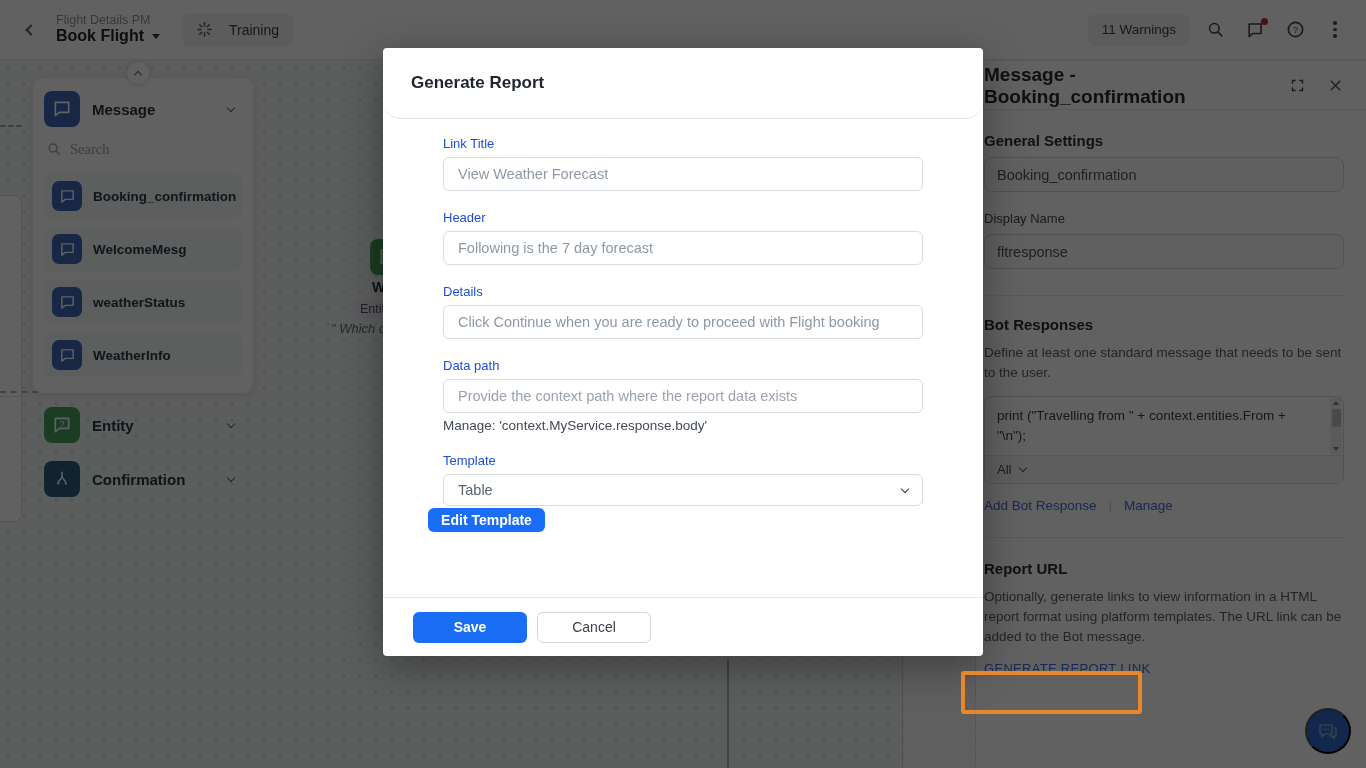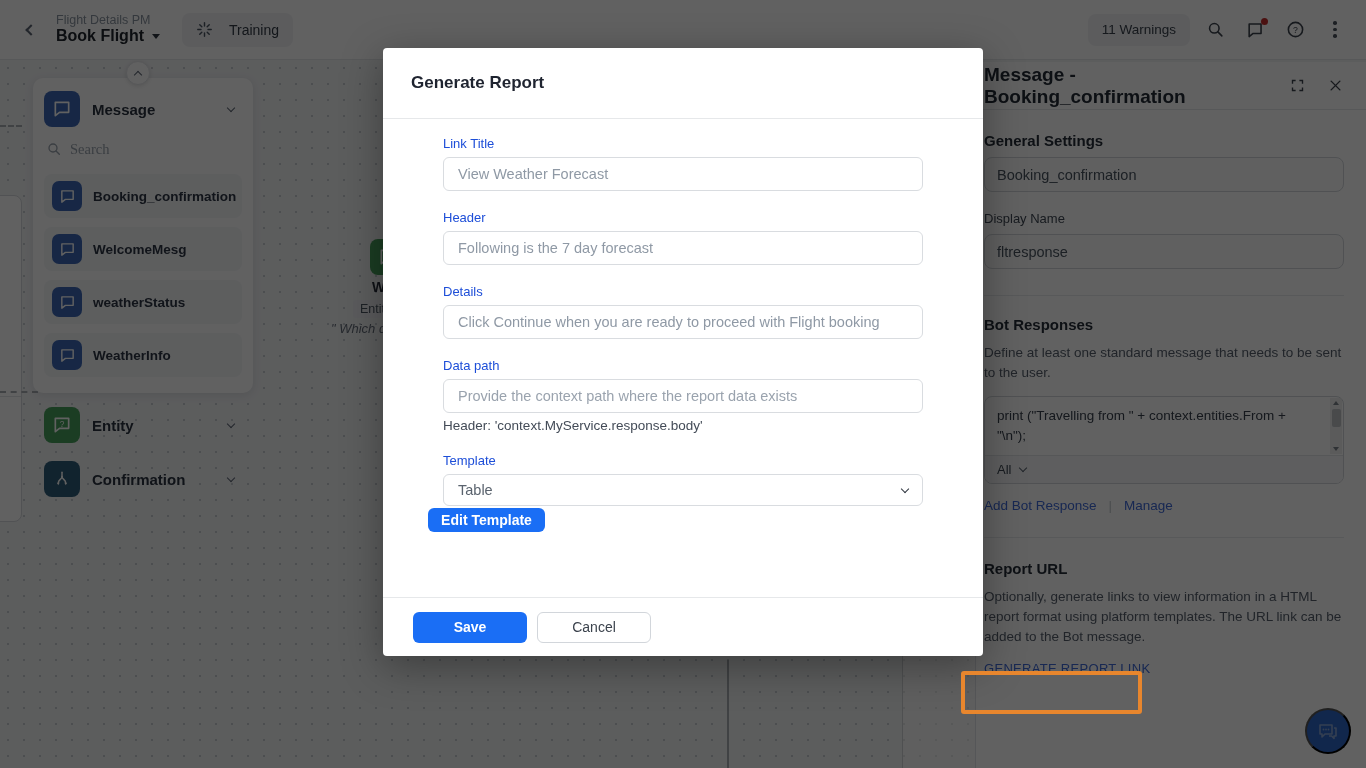--- a/index.html
+++ b/index.html
@@ -92,21 +92,21 @@
   .links a { color:var(--link_blue); text-decoration:none; cursor:pointer; }
   .links .pipe { color:#c4c8cd; }
   .gen-link { display:inline-block; font-size:13px; font-weight:500; letter-spacing:.3px; color:var(--link_blue); cursor:pointer; text-decoration:none; }
 
   
   .fab { position:absolute; left:1305px; top:708px; width:46px; height:46px; border-radius:50%; background:var(--fab_blue); display:flex; align-items:center; justify-content:center; z-index:6; cursor:pointer; }
 
   
   .overlay { position:absolute; inset:0; background:rgba(0,0,0,.62); z-index:40; }
   .modal { position:absolute; left:383px; top:48px; width:600px; height:608px; background:#fff; border-radius:4px; box-shadow:0 10px 40px rgba(0,0,0,.35); z-index:50; }
-  .m-head { height:71px; display:flex; align-items:center; padding:0 28px; border-bottom:1px solid #e6e8ea; }
+  .m-head { height:71px; display:flex; align-items:center; padding:0 28px; border-bottom:1px solid #e6e8ea;border-radius:18px; }
   .m-head .t { font-size:17px; font-weight:700; color:#1f2430; }
   .m-body { padding:0 60px; }
   .m-label { font-size:13px; color:#1d4ed8; }
   .m-input { width:480px; height:34px; border:1px solid #d9dce0; border-radius:6px; padding:0 14px; font-size:14.5px; color:#8f99a5; font-family:inherit; outline:none; background:#fff; }
   .m-input::placeholder { color:#9aa3ae; }
   .example { font-size:13.5px; color:#434b57; }
   .select { width:480px; height:32px; border:1px solid #d9dce0; border-radius:6px; display:flex; align-items:center; padding:0 14px; cursor:pointer; background:#fff; }
   .select .v { font-size:14.5px; color:#5a636e; }
   .select .chev { margin-left:auto; border-color:#30363f; }
   .btn { border:none; border-radius:6px; font-size:14px; font-weight:700; cursor:pointer; font-family:inherit; }
@@ -373,21 +373,21 @@
       <input class="m-input mt6" value="View Weather Forecast" style="">
 
       <div class="m-label mt19">Header</div>
       <input class="m-input mt6" value="Following is the 7 day forecast" style="">
 
       <div class="m-label mt19">Details</div>
       <input class="m-input mt6" value="Click Continue when you are ready to proceed with Flight booking" style="">
 
       <div class="m-label mt19">Data path</div>
       <input class="m-input mt6" placeholder="Provide the context path where the report data exists" style="">
-      <div class="example mt5">Header: 'context.MyService.response.body'</div>
+      <div class="example mt5">Manage: 'context.MyService.response.body'</div>
 
       <div class="m-label mt20">Template</div>
       <div class="select mt6">
         <span class="v">Table</span>
         <span class="chev sm down"></span>
       </div>
       <button class="btn primary edit-btn">Edit Template</button>
     </div>
     <div class="m-foot">
       <button class="btn primary">Save</button>

